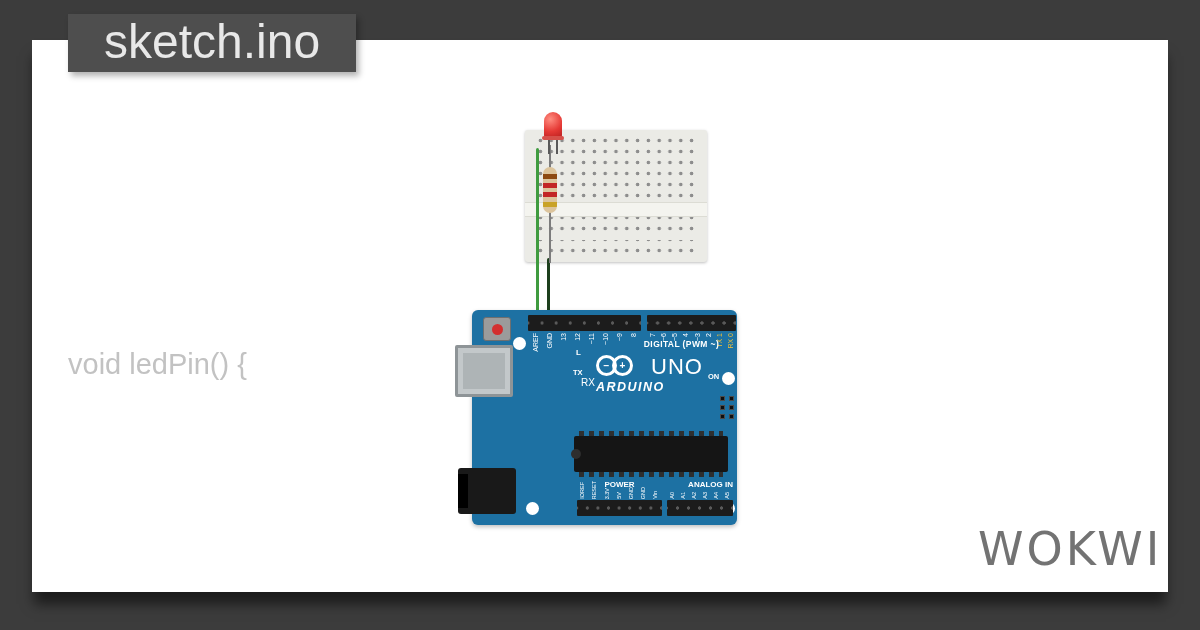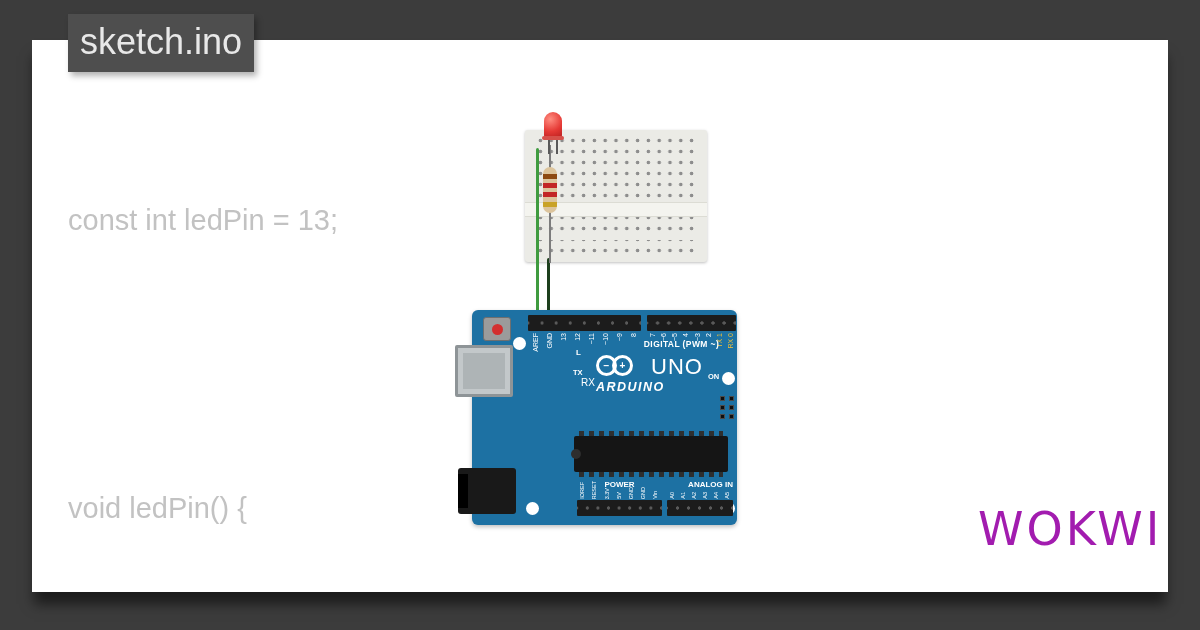--- a/index.html
+++ b/index.html
@@ -5,22 +5,22 @@
   * { margin:0; padding:0; box-sizing:border-box; }
   html,body { background:#222; }
   body { font-family:"Liberation Sans", sans-serif; }
 
   .frame { position:relative; width:1200px; height:630px; background:#3c3c3c; overflow:hidden; }
 
   .page { position:absolute; left:32px; top:40px; width:1136px; height:552px;
           background:#ffffff; overflow:hidden;
           box-shadow:0 14px 12px -2px rgba(0,0,0,0.55); }
 
-  .tab { position:absolute; left:68px; top:14px; height:58px; padding:0 12px;
-         background:#4e4e4e; color:#e8e8e8; font-size:36px; line-height:56px;
+  .tab { position:absolute; left:68px; top:14px; height:58px; padding:0 36px;
+         background:#4e4e4e; color:#e8e8e8; font-size:48px; line-height:56px;
          z-index:10; box-shadow:3px 4px 6px rgba(0,0,0,0.30); }
 
   
   .code { position:absolute; left:36px; top:60px; z-index:1; color:#c2c2c2;
           font-size:29px; line-height:48px; white-space:pre; }
   .code-line { height:48px; }
 
   
   .diagram { position:absolute; inset:0; z-index:2; pointer-events:none; }
   .diagram > div, .diagram .part { pointer-events:auto; }
@@ -127,32 +127,31 @@
 
   .chip { position:absolute; left:102px; top:126px; width:154px; height:36px;
           background:#151515; border-radius:2px; }
   .chip::before, .chip::after { content:""; position:absolute; left:5px; right:5px; height:5px;
           background:repeating-linear-gradient(90deg, #2e2e2e 0 5px, rgba(0,0,0,0) 5px 10px); }
   .chip::before { top:-5px; } .chip::after { bottom:-5px; }
   .chip-notch { position:absolute; left:-3px; top:13px; width:10px; height:10px;
                 border-radius:50%; background:#2e2e2e; }
 
   
-  .wokwi-logo { position:absolute; left:946px; top:462px; font-size:46px; color:#a21caf;
+  .wokwi-logo { position:absolute; left:946px; top:482px; font-size:46px; color:#737373;
                 letter-spacing:3px; font-weight:normal; font-family:"DejaVu Sans", sans-serif; }
 </style>
 </head>
 <body>
 
 <div class="frame">
 
   <div class="page">
 
     <div class="code">
-      <div class="code-line">const int ledPin = 13;</div>
       <div class="code-line"></div>
       <div class="code-line">void ledPin() {</div>
       
       
       
       
       
       
       
       

